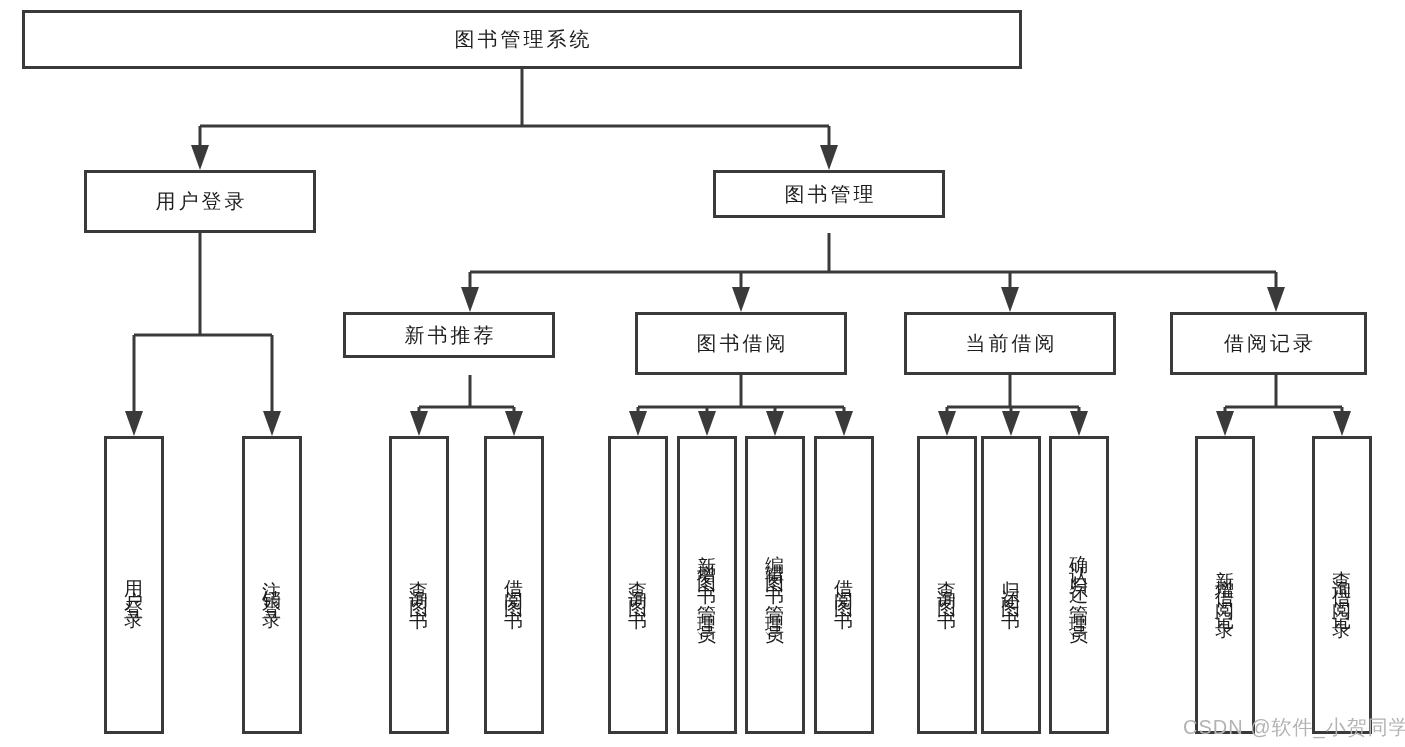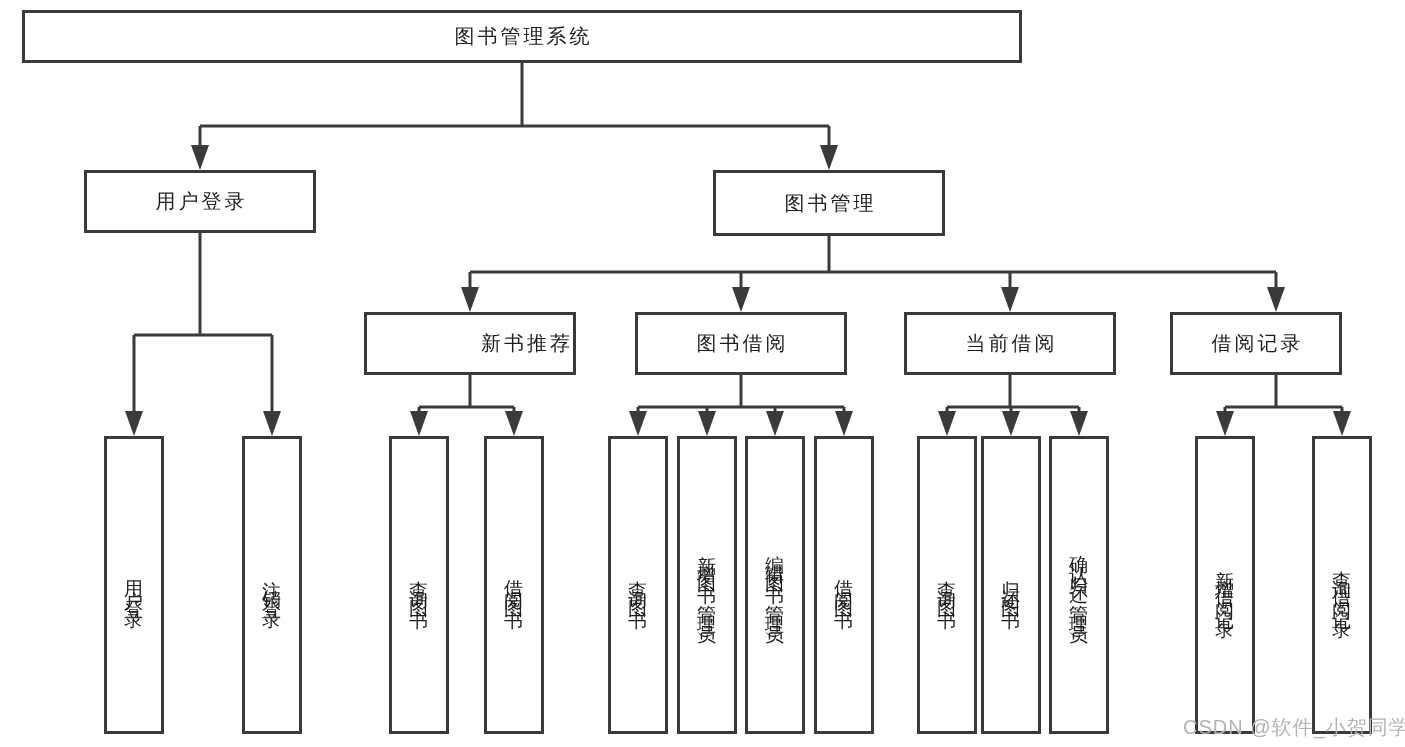--- a/index.html
+++ b/index.html
@@ -28,27 +28,27 @@
   }
   .node.v .lbl{
     writing-mode:vertical-rl;
     text-orientation:mixed;
     font-size:19px;
     line-height:1;
     letter-spacing:10px;
     white-space:nowrap;
   }
   
-  .n-root{left:22px;top:10px;width:1000px;height:53px;}
+  .n-root{left:22px;top:10px;width:1000px;height:59px;}
   .n-user-login{left:84px;top:170px;width:232px;height:63px;}
-  .n-book-mgmt{left:713px;top:170px;width:232px;height:66px;}
-  .n-new-book-rec{left:364px;top:312px;width:212px;height:63px;justify-content:flex-end;}
+  .n-book-mgmt{left:713px;top:170px;width:232px;height:48px;}
+  .n-new-book-rec{left:343px;top:312px;width:212px;height:46px;}
   .n-book-borrow{left:635px;top:312px;width:212px;height:63px;}
   .n-current-borrow{left:904px;top:312px;width:212px;height:63px;}
-  .n-borrow-records{left:1170px;top:312px;width:172px;height:63px;}
+  .n-borrow-records{left:1170px;top:312px;width:197px;height:63px;}
   .leaf{top:436px;width:60px;height:298px;}
   .n-l-a1{left:104px;} .n-l-a2{left:242px;}
   .n-l-b1{left:389px;} .n-l-b2{left:484px;}
   .n-l-c1{left:608px;} .n-l-c2{left:677px;} .n-l-c3{left:745px;} .n-l-c4{left:814px;}
   .n-l-d1{left:917px;} .n-l-d2{left:981px;} .n-l-d3{left:1049px;}
   .n-l-e1{left:1195px;} .n-l-e2{left:1312px;}
   .watermark{
     position:absolute;
     left:1183px;top:714px;
     font-size:20px;

